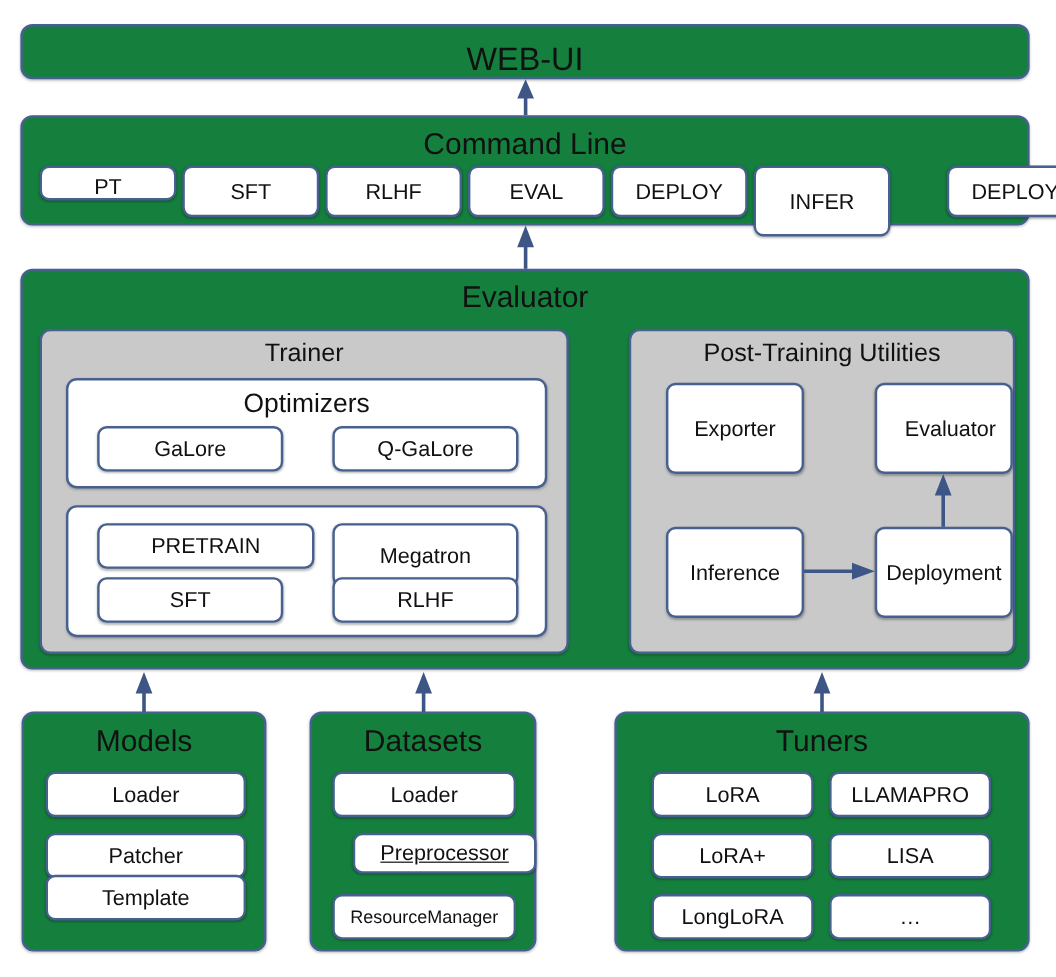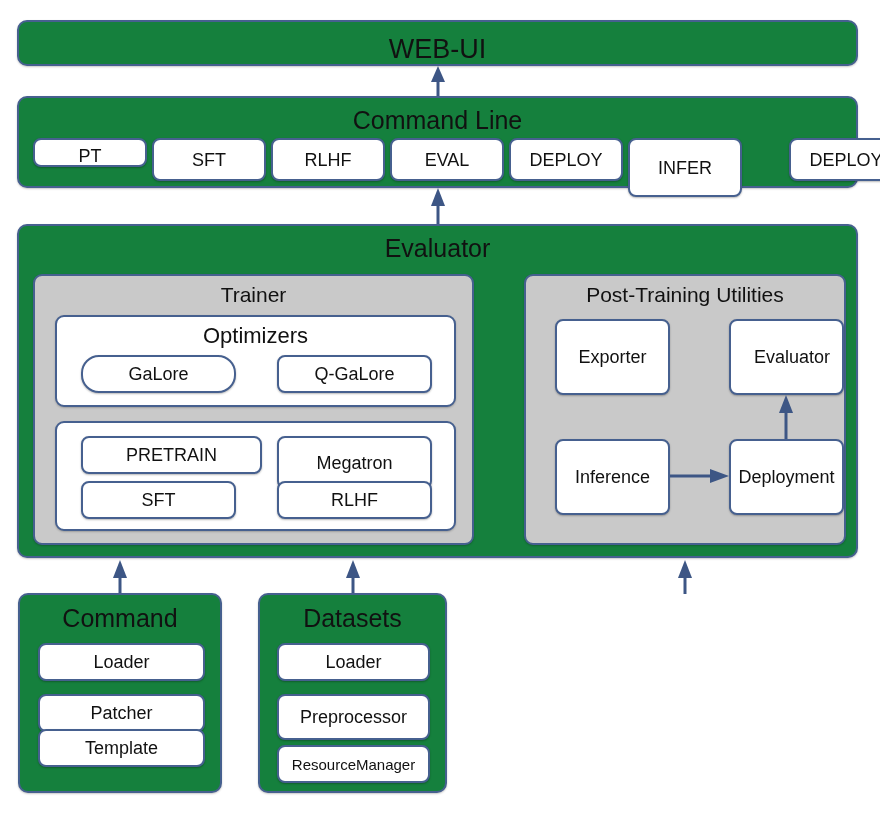--- a/index.html
+++ b/index.html
@@ -130,21 +130,21 @@
   </div>
 
   <div class="box level-outer" style="left:17px; top:224px; width:841px; height:334px;">
     <div class="title t-comp">Evaluator</div>
 
     <div class="box level-group" style="left:14px; top:48px; width:441px; height:271px;">
       <div class="title t-group">Trainer</div>
 
       <div class="box level-white" style="left:20px; top:39px; width:401px; height:92px;">
         <div class="title t-opt">Optimizers</div>
-        <div class="box leaf" style="left:24px; top:38px; width:155px; height:38px;border-radius:18px;">
+        <div class="box leaf" style="left:24px; top:38px; width:155px; height:38px;">
           <span class="leaf-label">GaLore</span>
         </div>
         <div class="box leaf" style="left:220px; top:38px; width:155px; height:38px;">
           <span class="leaf-label">Q-GaLore</span>
         </div>
       </div>
 
       <div class="box level-white" style="left:20px; top:145px; width:401px; height:110px;">
         <div class="box leaf" style="left:24px; top:13px; width:181px; height:38px;">
           <span class="leaf-label">PRETRAIN</span>
@@ -206,39 +206,60 @@
     </svg>
   </div>
   <div class="arrow" style="left:677px; top:560px; width:16px; height:34px;">
     <svg width="16" height="34" viewBox="0 0 16 34">
       <line x1="8" y1="34" x2="8" y2="14" stroke="#3d5685" stroke-width="3"></line>
       <polygon points="8,0 15,18 1,18" fill="#3d5685"></polygon>
     </svg>
   </div>
 
   <div class="box level-outer" style="left:18px; top:593px; width:204px; height:200px;">
-    <div class="title t-bottom">Command</div>
+    <div class="title t-bottom">Models</div>
     <div class="box leaf" style="left:18px; top:48px; width:167px; height:38px;">
       <span class="leaf-label">Loader</span>
     </div>
     <div class="box leaf" style="left:18px; top:99px; width:167px; height:38px;">
       <span class="leaf-label">Patcher</span>
     </div>
     <div class="box leaf" style="left:18px; top:134px; width:167px; height:38px;">
       <span class="leaf-label">Template</span>
     </div>
   </div>
 
   <div class="box level-outer" style="left:258px; top:593px; width:189px; height:200px;">
     <div class="title t-bottom">Datasets</div>
     <div class="box leaf" style="left:17px; top:48px; width:153px; height:38px;">
       <span class="leaf-label">Loader</span>
     </div>
-    <div class="box leaf" style="left:17px; top:99px; width:153px; height:46px;">
+    <div class="box leaf" style="left:34px; top:99px; width:153px; height:34px;text-decoration:underline;">
       <span class="leaf-label">Preprocessor</span>
     </div>
     <div class="box leaf" style="left:17px; top:150px; width:153px; height:38px;">
       <span class="leaf-label small">ResourceManager</span>
     </div>
   </div>
 
+  <div class="box level-outer" style="left:512px; top:593px; width:346px; height:200px;">
+    <div class="title t-bottom">Tuners</div>
+    <div class="box leaf" style="left:29px; top:48px; width:135px; height:38px;">
+      <span class="leaf-label">LoRA</span>
+    </div>
+    <div class="box leaf" style="left:177px; top:48px; width:135px; height:38px;">
+      <span class="leaf-label">LLAMAPRO</span>
+    </div>
+    <div class="box leaf" style="left:29px; top:99px; width:135px; height:38px;">
+      <span class="leaf-label">LoRA+</span>
+    </div>
+    <div class="box leaf" style="left:177px; top:99px; width:135px; height:38px;">
+      <span class="leaf-label">LISA</span>
+    </div>
+    <div class="box leaf" style="left:29px; top:150px; width:135px; height:38px;">
+      <span class="leaf-label">LongLoRA</span>
+    </div>
+    <div class="box leaf" style="left:177px; top:150px; width:135px; height:38px;">
+      <span class="leaf-label">…</span>
+    </div>
+  </div>
 
 </div>
 
 </body></html>

